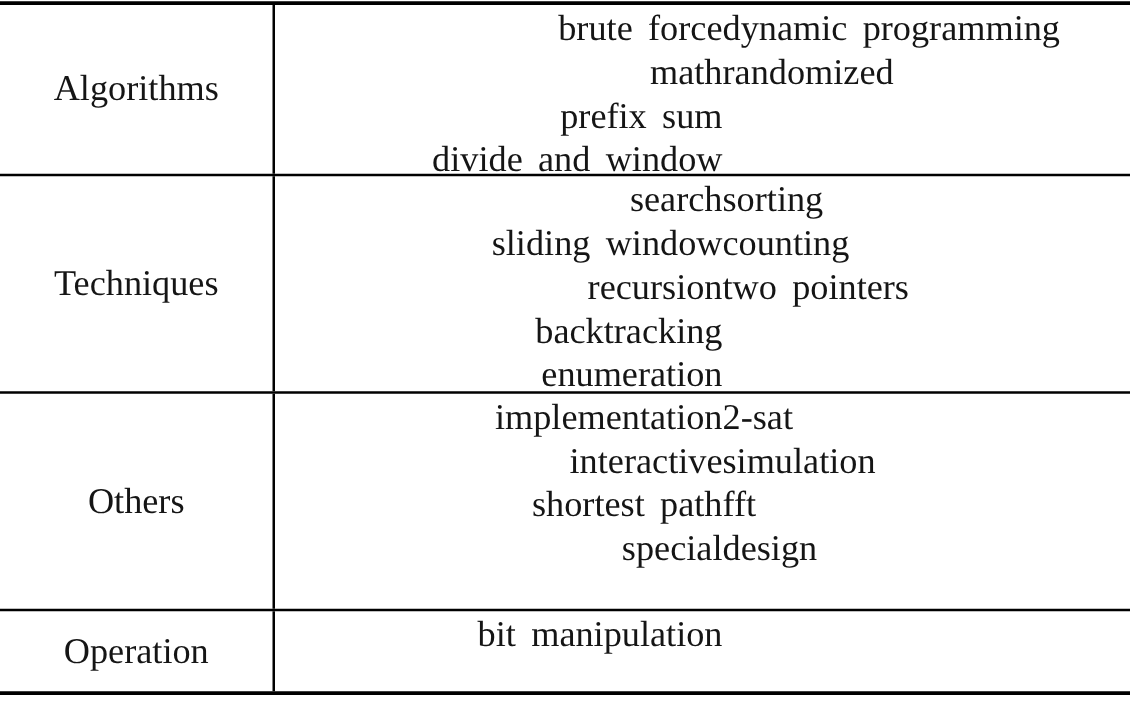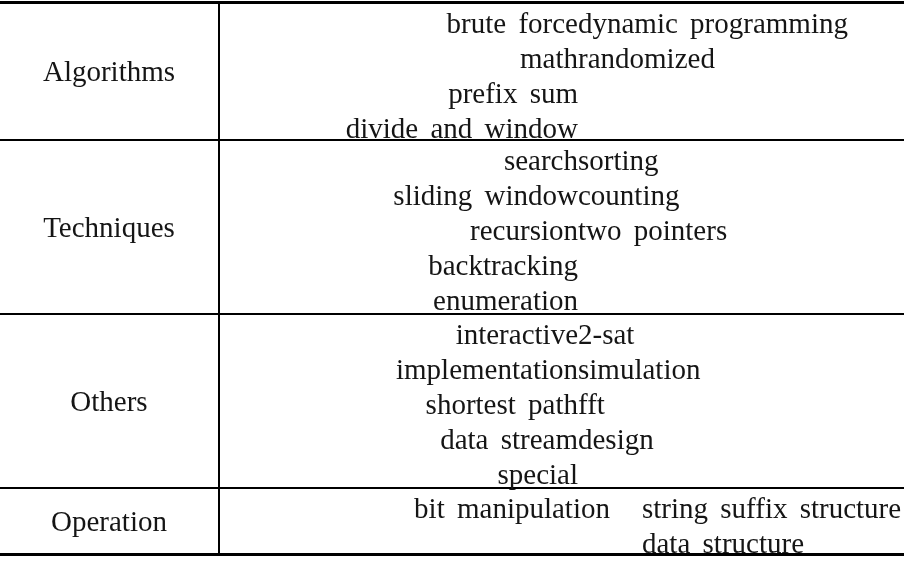--- a/index.html
+++ b/index.html
@@ -28,21 +28,21 @@
     align-items: stretch;
     border-bottom: 2px solid #000;
     box-sizing: border-box;
   }
   .trow:last-child {
     border-bottom: none;
   }
   .row-algorithms { height: 137px; }
   .row-techniques { height: 174px; }
   .row-others     { height: 174px; }
-  .row-operation  { height: 64px; gap: 32px; }
+  .row-operation  { height: 64px; }
 
   .cat-cell {
     flex: 0 0 220px;
     border-right: 2px solid #000;
     display: flex;
     align-items: center;
     justify-content: center;
     box-sizing: border-box;
   }
   .cat-label {
@@ -108,40 +108,35 @@
       <div class="tag-line">counting</div>
       <div class="tag-line">two pointers</div>
     </div>
   </div>
 
   <div class="trow row-others">
     <div class="cat-cell">
       <span class="cat-label">Others</span>
     </div>
     <div class="tags-col tags-primary">
+      <div class="tag-line">implementation</div>
       <div class="tag-line">interactive</div>
-      <div class="tag-line">implementation</div>
       <div class="tag-line">shortest path</div>
-      <div class="tag-line">data stream</div>
       <div class="tag-line">special</div>
     </div>
     <div class="tags-col tags-secondary">
       <div class="tag-line">2-sat</div>
       <div class="tag-line">simulation</div>
       <div class="tag-line">fft</div>
       <div class="tag-line">design</div>
     </div>
   </div>
 
   <div class="trow row-operation">
     <div class="cat-cell">
       <span class="cat-label">Operation</span>
     </div>
     <div class="tags-col tags-primary">
       <div class="tag-line">bit manipulation</div>
     </div>
-    <div class="tags-col tags-secondary">
-      <div class="tag-line">string suffix structure</div>
-      <div class="tag-line">data structure</div>
-    </div>
   </div>
 
 </div>
 
 </body></html>

